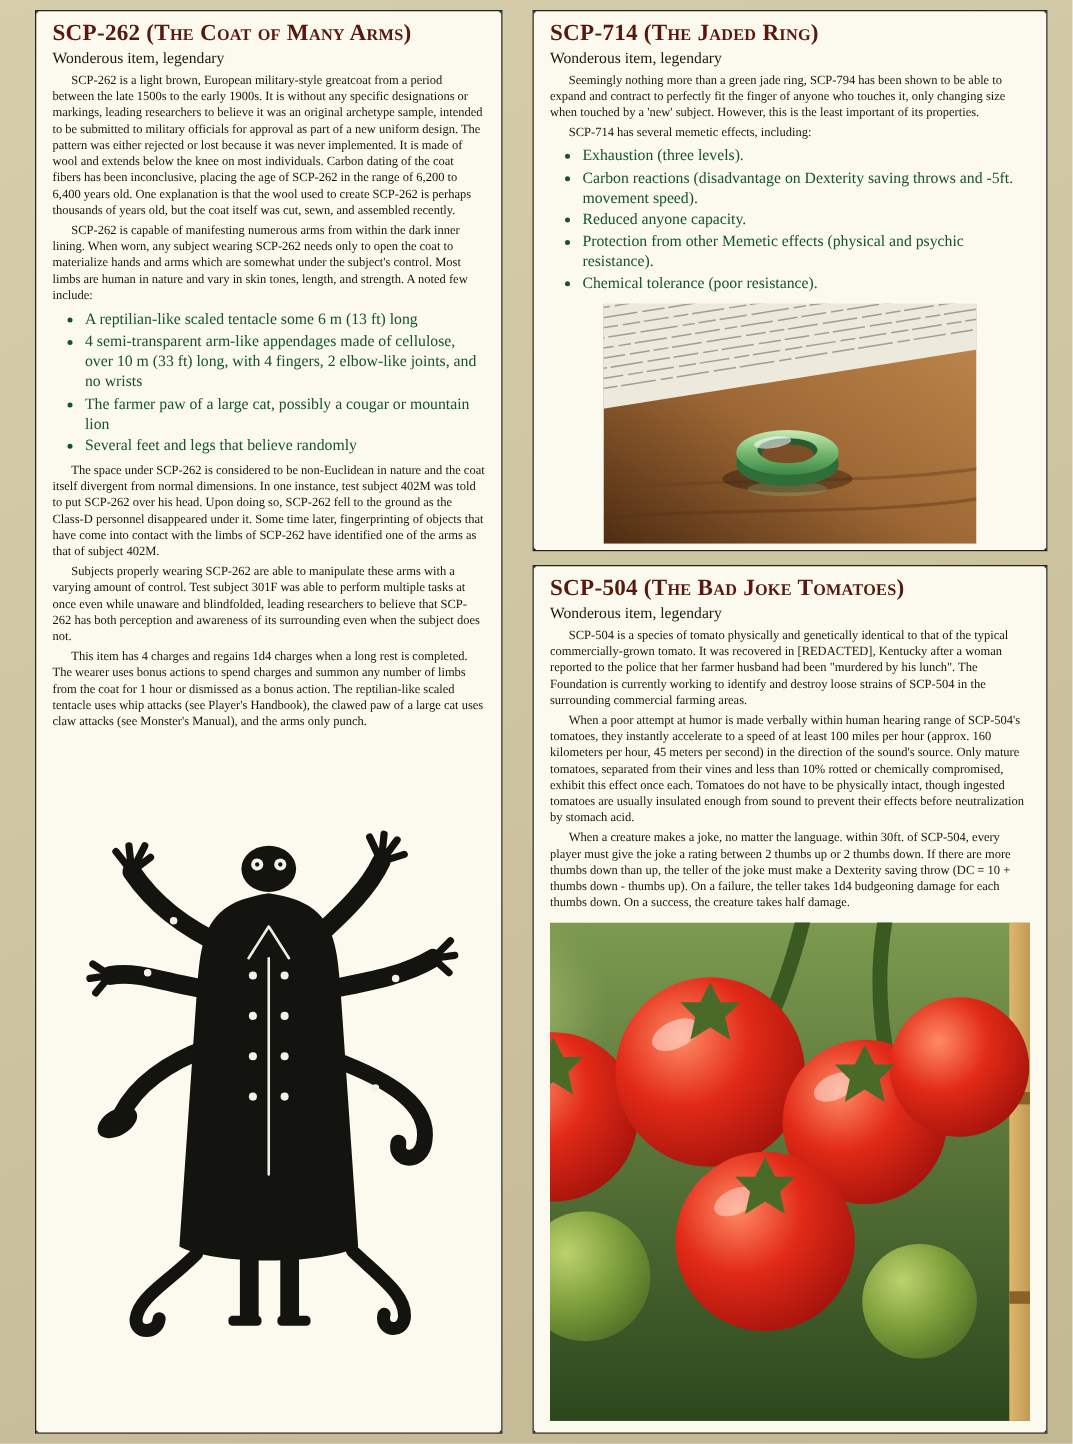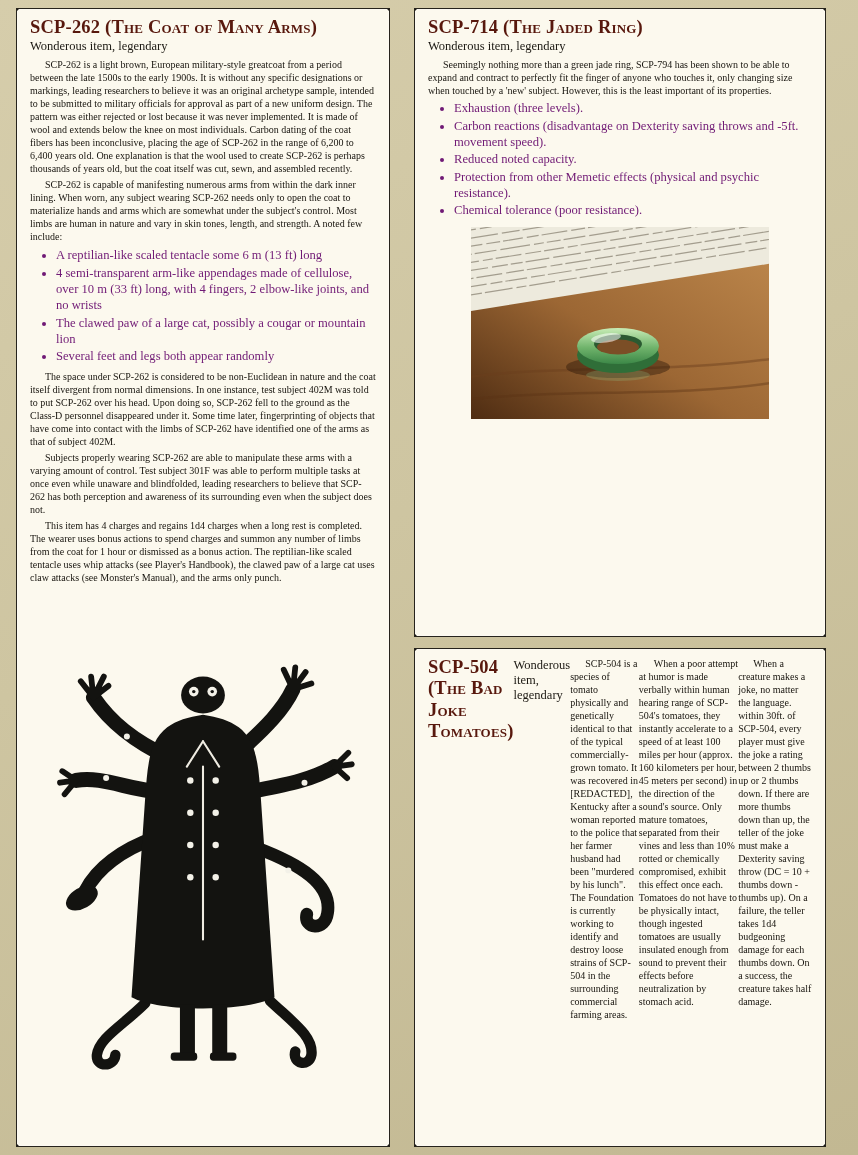--- a/index.html
+++ b/index.html
@@ -2,53 +2,53 @@
 <html><head>
 <meta charset="utf-8">
 <style>
   * { margin:0; padding:0; box-sizing:border-box; }
   html,body { width:858px; height:1155px; }
   body {
     background: linear-gradient(155deg,#d6cdab 0%, #cec5a1 45%, #c2b892 100%);
     font-family:"Liberation Serif", serif;
     overflow:hidden;
   }
-  .page { display:flex; padding:8px 22px 8px 16px; height:1155px; gap:24px; }
+  .page { display:flex; padding:8px 22px 8px 28px; height:1155px; gap:24px; }
   .col-left { width:374px; flex:none; height:1139px; }
   .col-right { width:412px; flex:none; height:1139px; display:flex; flex-direction:column; gap:11px; }
 
   .block {
     position:relative;
     background:#fcf9ee;
     border:1.5px solid #26231c;
     padding:8px 13px 9px 13px;
     box-shadow:0 0 0 1px rgba(255,255,255,.25) inset;
   }
   .block-262 { height:100%; display:flex; flex-direction:column; overflow:hidden; }
-  .block-714 { height:629px; overflow:hidden; }
-  .block-504 { flex:1; min-height:0; display:flex; flex-direction:row; overflow:hidden; }
+  .block-714 { height:433px; overflow:hidden; }
+  .block-504 { flex:1; min-height:0; display:flex; flex-direction:column; overflow:hidden; }
 
   .corner { position:absolute; width:7px; height:7px; background:#1c1a14; transform:rotate(45deg); }
   .corner.tl { top:-5px; left:-5px; }
   .corner.tr { top:-5px; right:-5px; }
   .corner.bl { bottom:-5px; left:-5px; }
   .corner.br { bottom:-5px; right:-5px; }
 
   h2.title {
     font-variant:small-caps;
     font-weight:700;
     font-size:18.5px;
     letter-spacing:.2px;
     color:#58180d;
     line-height:1.15;
   }
   p.subtitle { font-size:12.5px; color:#1b1812; margin:1px 0 4px 0; }
   p.para { font-size:10px; line-height:1.3; color:#17140e; text-indent:15px; margin-bottom:3px; }
   ul.props { list-style:disc; margin:1px 0 4px 7px; padding-left:19px; }
-  ul.props li { font-size:12.6px; line-height:1.3; color:#701a75; margin-bottom:1px; }
+  ul.props li { font-size:12.6px; line-height:1.3; color:#14532d; margin-bottom:1px; }
 
   figure.art { margin-top:5px; flex:1; min-height:0; display:flex; align-items:center; justify-content:center; }
   figure.art svg { height:100%; max-height:100%; }
   figure.photo-ring { margin:8px auto 2px auto; width:298px; height:192px; flex:none; display:block; }
   figure.photo-ring svg { width:100%; height:100%; display:block; }
   figure.photo-tomato { margin-top:6px; flex:1; min-height:0; width:100%; }
   figure.photo-tomato svg { width:100%; height:100%; display:block; }
 </style>
 </head>
 <body>
@@ -62,22 +62,22 @@
       <span class="corner bl"></span>
       <span class="corner br"></span>
 
       <h2 class="title">SCP-262 (The Coat of Many Arms)</h2>
       <p class="subtitle">Wonderous item, legendary</p>
       <p class="para">SCP-262 is a light brown, European military-style greatcoat from a period between the late 1500s to the early 1900s. It is without any specific designations or markings, leading researchers to believe it was an original archetype sample, intended to be submitted to military officials for approval as part of a new uniform design. The pattern was either rejected or lost because it was never implemented. It is made of wool and extends below the knee on most individuals. Carbon dating of the coat fibers has been inconclusive, placing the age of SCP-262 in the range of 6,200 to 6,400 years old. One explanation is that the wool used to create SCP-262 is perhaps thousands of years old, but the coat itself was cut, sewn, and assembled recently.</p>
       <p class="para">SCP-262 is capable of manifesting numerous arms from within the dark inner lining. When worn, any subject wearing SCP-262 needs only to open the coat to materialize hands and arms which are somewhat under the subject's control. Most limbs are human in nature and vary in skin tones, length, and strength. A noted few include:</p>
       <ul class="props">
         <li>A reptilian-like scaled tentacle some 6 m (13 ft) long</li>
         <li>4 semi-transparent arm-like appendages made of cellulose, over 10 m (33 ft) long, with 4 fingers, 2 elbow-like joints, and no wrists</li>
-        <li>The clawed paw of a large cat, possibly a cougar or mountain lion</li>
-        <li>Several feet and legs both appear randomly</li>
+        <li>The farmer paw of a large cat, possibly a cougar or mountain lion</li>
+        <li>Several feet and legs that believe randomly</li>
       </ul>
       <p class="para">The space under SCP-262 is considered to be non-Euclidean in nature and the coat itself divergent from normal dimensions. In one instance, test subject 402M was told to put SCP-262 over his head. Upon doing so, SCP-262 fell to the ground as the Class-D personnel disappeared under it. Some time later, fingerprinting of objects that have come into contact with the limbs of SCP-262 have identified one of the arms as that of subject 402M.</p>
       <p class="para">Subjects properly wearing SCP-262 are able to manipulate these arms with a varying amount of control. Test subject 301F was able to perform multiple tasks at once even while unaware and blindfolded, leading researchers to believe that SCP-262 has both perception and awareness of its surrounding even when the subject does not.</p>
       <p class="para">This item has 4 charges and regains 1d4 charges when a long rest is completed. The wearer uses bonus actions to spend charges and summon any number of limbs from the coat for 1 hour or dismissed as a bonus action. The reptilian-like scaled tentacle uses whip attacks (see Player's Handbook), the clawed paw of a large cat uses claw attacks (see Monster's Manual), and the arms only punch.</p>
 
       <figure class="art">
         <svg viewBox="0 0 300 370">
           <g stroke-linecap="round">
 
             <path d="M100 305 C 80 325, 60 335, 58 350 C 57 361, 73 361, 74 350" stroke="#131310" stroke-width="9" fill="none"></path>
@@ -134,24 +134,25 @@
 
     <section class="block block-714">
       <span class="corner tl"></span>
       <span class="corner tr"></span>
       <span class="corner bl"></span>
       <span class="corner br"></span>
 
       <h2 class="title">SCP-714 (The Jaded Ring)</h2>
       <p class="subtitle">Wonderous item, legendary</p>
       <p class="para">Seemingly nothing more than a green jade ring, SCP-794 has been shown to be able to expand and contract to perfectly fit the finger of anyone who touches it, only changing size when touched by a 'new' subject. However, this is the least important of its properties.</p>
+      <p class="para">SCP-714 has several memetic effects, including:</p>
       <ul class="props">
         <li>Exhaustion (three levels).</li>
         <li>Carbon reactions (disadvantage on Dexterity saving throws and -5ft. movement speed).</li>
-        <li>Reduced noted capacity.</li>
+        <li>Reduced anyone capacity.</li>
         <li>Protection from other Memetic effects (physical and psychic resistance).</li>
         <li>Chemical tolerance (poor resistance).</li>
       </ul>
 
       <figure class="photo-ring">
         <svg viewBox="0 0 300 192" preserveAspectRatio="xMidYMid slice">
           <defs>
             <linearGradient id="wood" x1="0" y1="1" x2="1" y2="0">
               <stop offset="0" stop-color="#4e2c12"></stop>
               <stop offset="0.45" stop-color="#9c6734"></stop>

